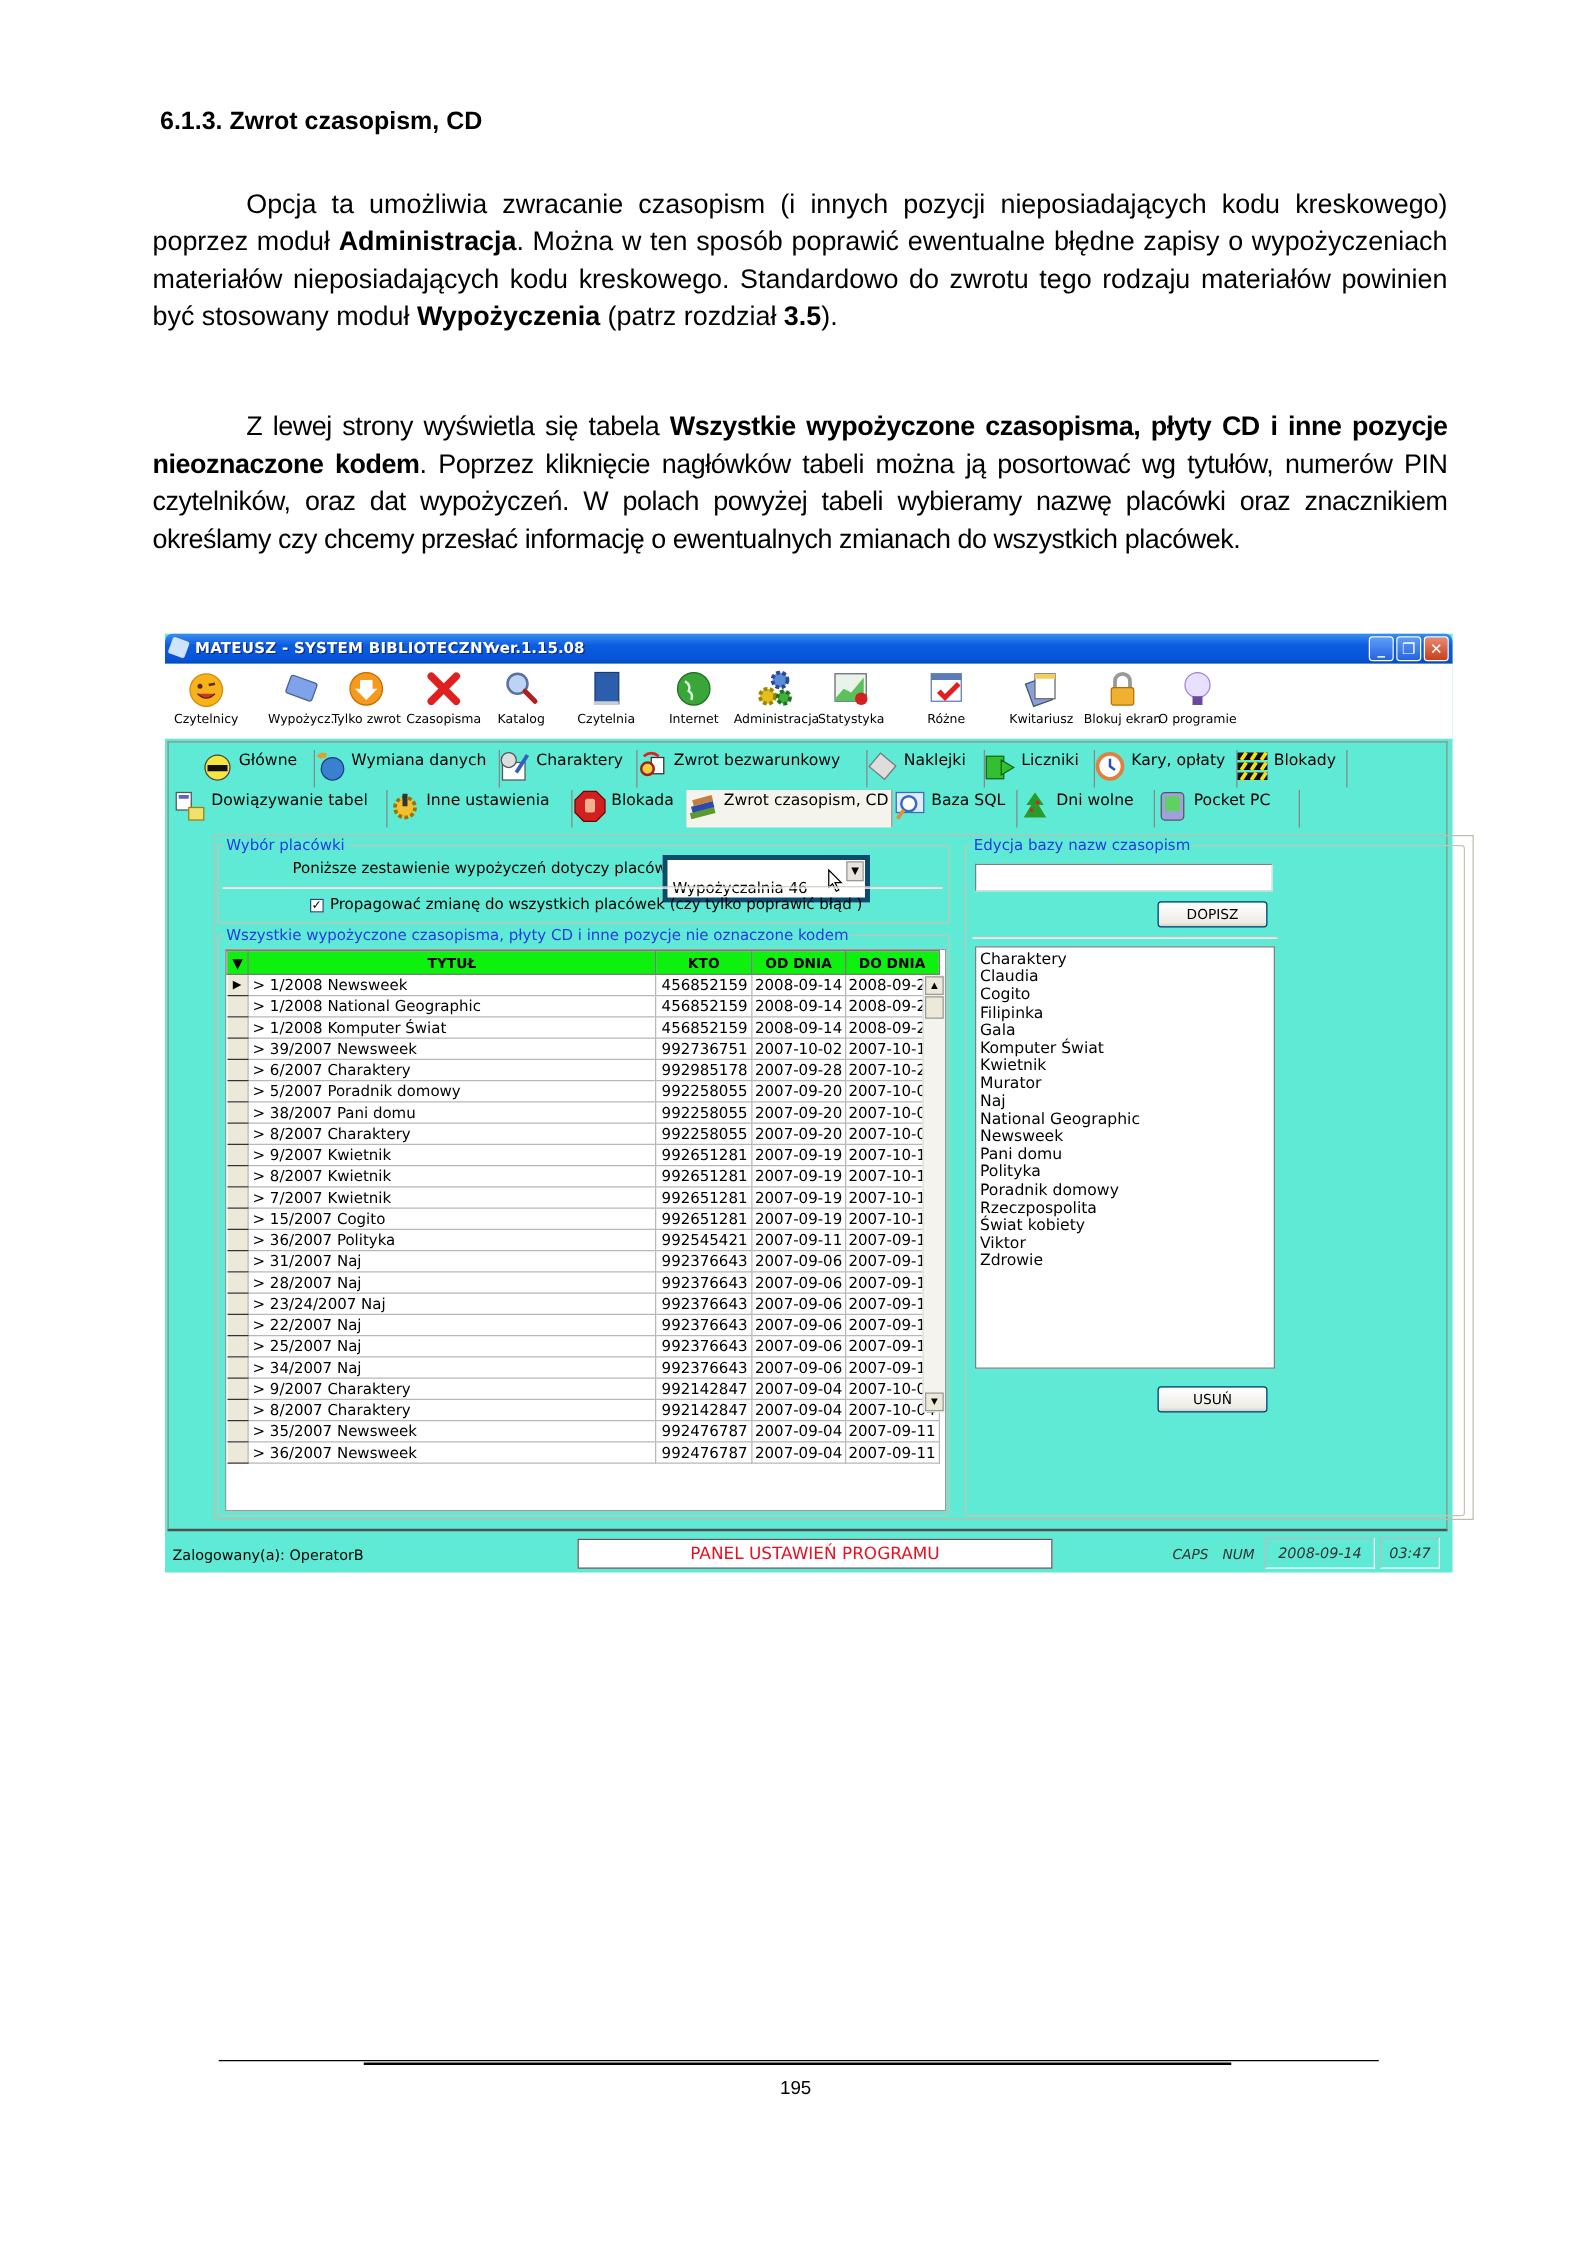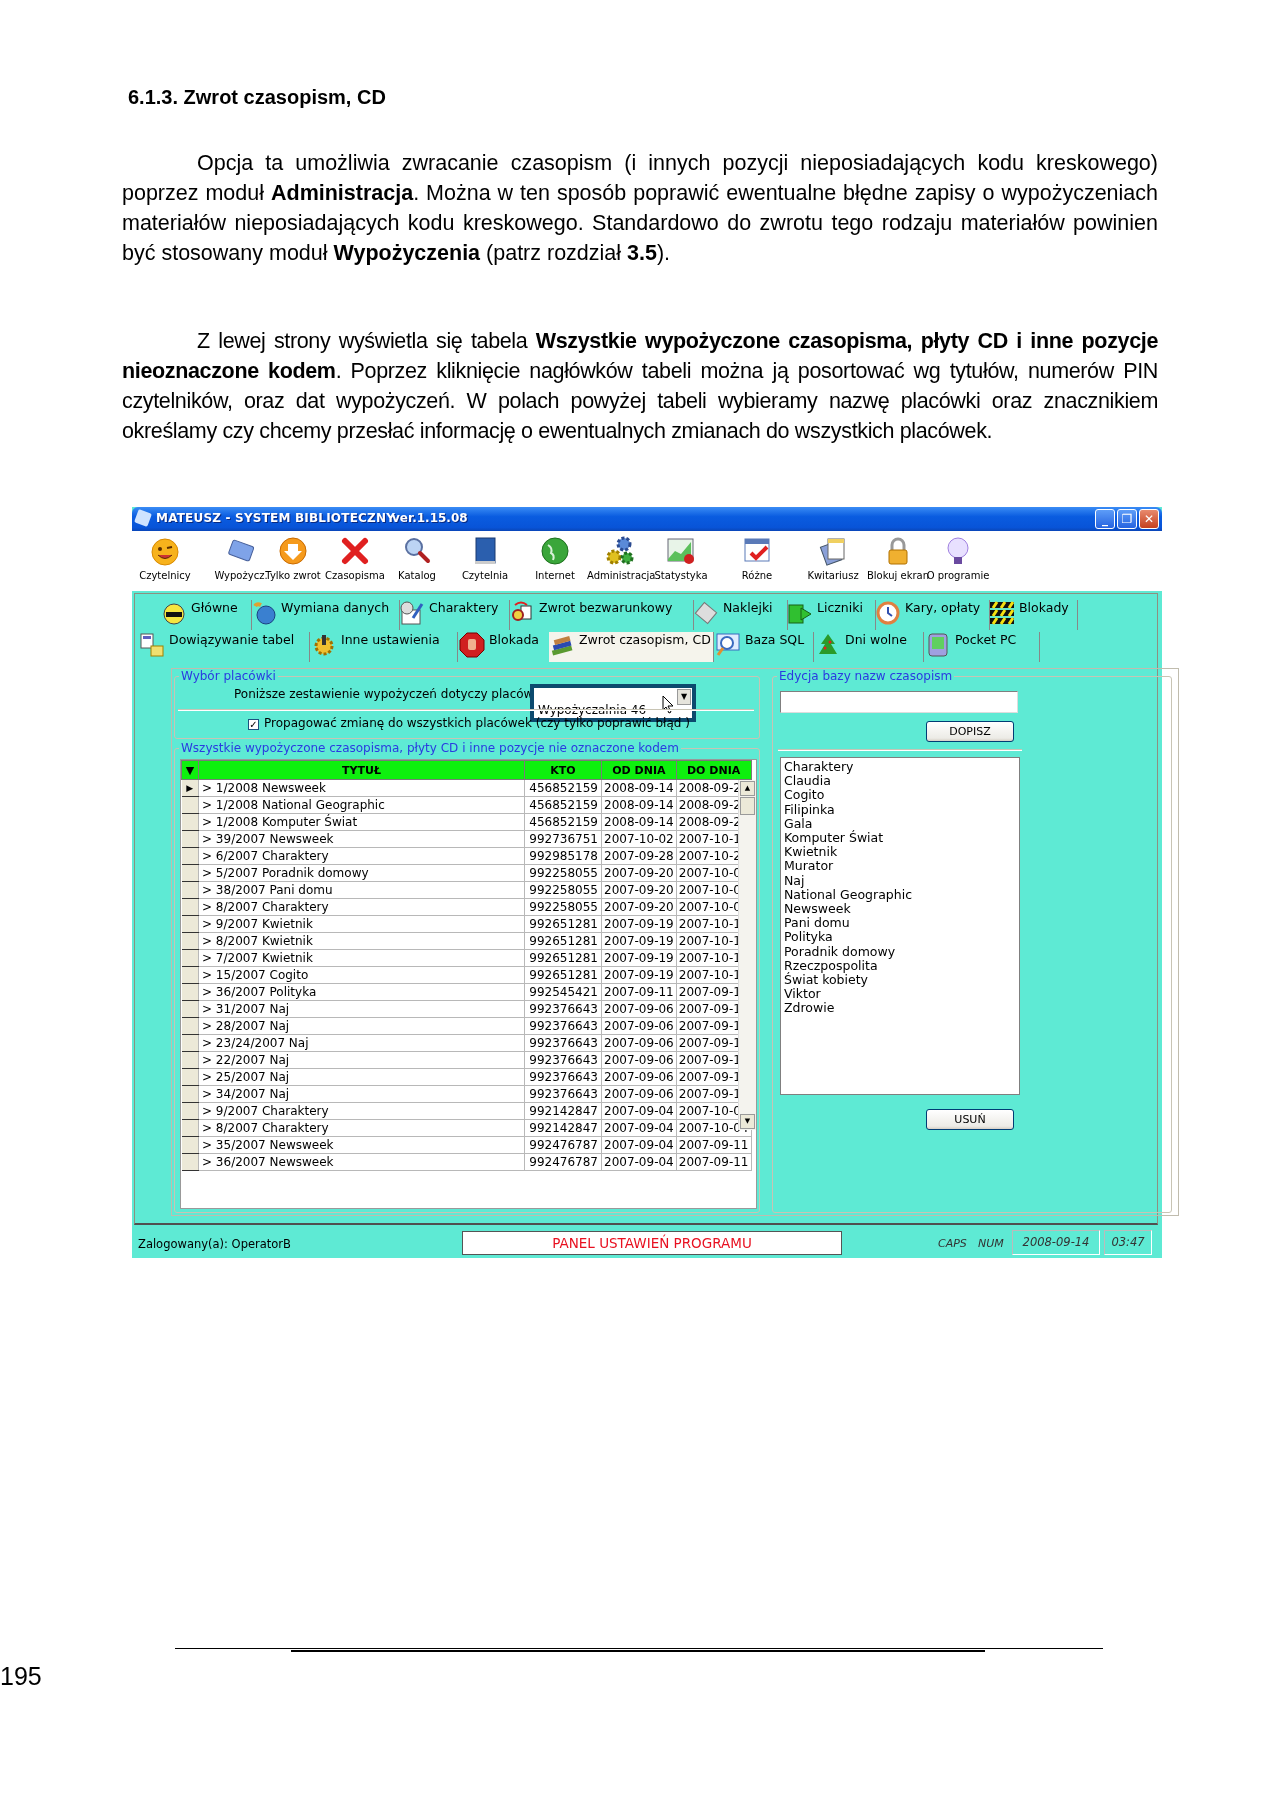--- a/index.html
+++ b/index.html
@@ -58,21 +58,21 @@
   .listbox { position:absolute; background:#fff; border:1px solid #7f7f7f; box-sizing:border-box; font-size:12.5px; line-height:14.2px; padding:2px 3px; }
 
   .statusbar { position:absolute; left:0; top:720px; width:1030px; height:31px; }
   .statusbar .user { position:absolute; left:6px; top:10px; font-size:11.5px; }
   .statusbar .panel-title { position:absolute; left:330px; top:4px; width:380px; height:24px; background:#fff; border:1px solid #555; box-sizing:border-box; color:#e81020; font-size:13.5px; text-align:center; line-height:22px; }
   .statusbar .ind { position:absolute; top:10px; font-size:11px; font-style:italic; color:#333; }
   .statusbar .cell { position:absolute; top:3px; height:25px; border:1px solid #bbb; border-right-color:#fff; border-bottom-color:#fff; font-size:11.5px; font-style:italic; line-height:23px; text-align:center; box-sizing:border-box; color:#333; }
 
   .footer-line1 { position:absolute; left:175px; top:1648px; width:928px; border-top:1px solid #000; }
   .footer-line2 { position:absolute; left:291px; top:1650px; width:694px; border-top:2px solid #000; }
-  .page-num { position:absolute; left:0; width:1273px; top:1662px; font-size:25px; }
+  .page-num { position:absolute; left:0; width:1273px; top:1662px; text-align:center; font-size:15px; }
   .cursor { position:absolute; }
 </style>
 </head>
 <body>
 
 <h2 class="heading">6.1.3. Zwrot czasopism, CD</h2>
 
 <p class="para p1"><span class="indent"></span><span>Opcja ta umożliwia zwracanie czasopism (i innych pozycji nieposiadających kodu kreskowego) poprzez moduł </span><b>Administracja</b><span>. Można w ten sposób poprawić ewentualne błędne zapisy o wypożyczeniach materiałów nieposiadających kodu kreskowego. Standardowo do zwrotu tego rodzaju materiałów powinien być stosowany moduł </span><b>Wypożyczenia</b><span> (patrz rozdział </span><b>3.5</b><span>).</span></p>
 
 <p class="para p2" style="letter-spacing:-0.35px;"><span class="indent"></span><span>Z lewej strony wyświetla się tabela </span><b>Wszystkie wypożyczone czasopisma, płyty CD i inne pozycje nieoznaczone kodem</b><span>. Poprzez kliknięcie nagłówków tabeli można ją posortować wg tytułów, numerów PIN czytelników, oraz dat wypożyczeń. W polach powyżej tabeli wybieramy nazwę placówki oraz znacznikiem określamy czy chcemy przesłać informację o ewentualnych zmianach do wszystkich placówek.</span></p>

